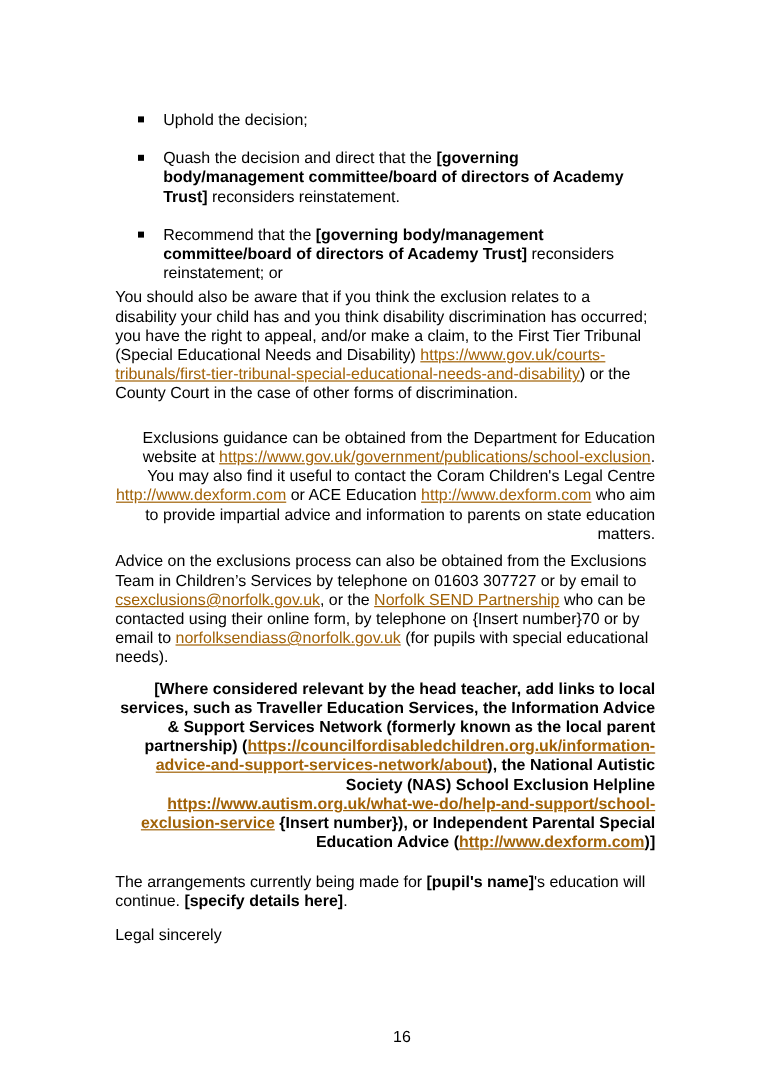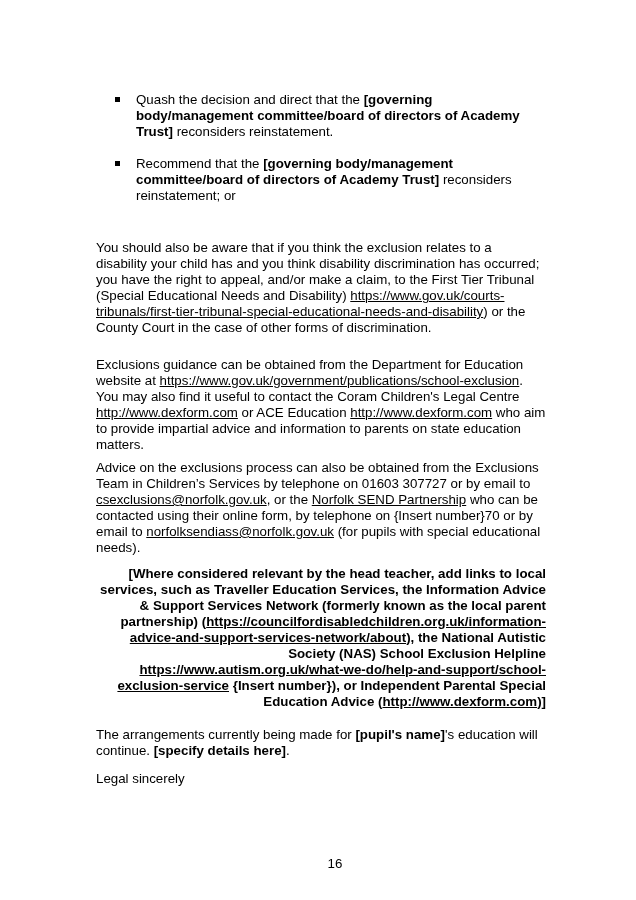--- a/index.html
+++ b/index.html
@@ -2,44 +2,48 @@
 <html><head>
 <meta charset="utf-8">
 <style>
   html, body { margin:0; padding:0; background:#ffffff; }
   body { width:636px; height:900px; position:relative; overflow:hidden;
          font-family:"Liberation Sans", sans-serif; font-size:13.3px; color:#000; line-height:16px; }
   .bullets { position:absolute; left:96px; top:92px; width:450px; }
   .bullet { position:relative; padding-left:40px; margin-bottom:16px; }
   .bullet .mark { position:absolute; left:19px; top:5px; width:5px; height:5px; background:#000; }
   .para { position:absolute; left:96px; width:450px; }
-  a, .link { color:#000000; text-decoration:underline; }
+  a, .link { color:#a16207; text-decoration:underline; }
   b { font-weight:bold; }
   .pagenum { position:absolute; left:0; width:636px; text-align:center; top:856px;padding-left:17px; }
 </style>
 </head>
 <body>
 
 <div class="bullets">
+  <div class="bullet">
+    <span class="mark"></span>
+    <span>Uphold the decision;</span>
+  </div>
   <div class="bullet">
     <span class="mark"></span>
     <span>Quash the decision and direct that the </span><b>[governing body/management committee/board of directors of Academy Trust]</b><span> reconsiders reinstatement.</span>
   </div>
   <div class="bullet">
     <span class="mark"></span>
     <span>Recommend that the </span><b>[governing body/management committee/board of directors of Academy Trust]</b><span> reconsiders reinstatement; or</span>
   </div>
 </div>
 
 <div class="para" style="top:240px;">
   <span>You should also be aware that if you think the exclusion relates to a disability your child has and you think disability discrimination has occurred; you have the right to appeal, and/or make a claim, to the First Tier Tribunal (Special Educational Needs and Disability)</span>
   <a class="link">https://www.gov.uk/courts-tribunals/first-tier-tribunal-special-educational-needs-and-disability</a><span>) or the County Court in the case of other forms of discrimination.</span>
 </div>
 
-<div class="para" style="top:357px;">
+<div class="para" style="top:357px;text-align:right;">
   <span>Exclusions guidance can be obtained from the Department for Education website at </span><a class="link">https://www.gov.uk/government/publications/school-exclusion</a><span>. You may also find it useful to contact the Coram Children's Legal Centre </span><a class="link">http://www.dexform.com</a><span> or ACE Education </span><a class="link">http://www.dexform.com</a><span> who aim to provide impartial advice and information to parents on state education matters.</span>
 </div>
 
 <div class="para" style="top:460px;">
   <span>Advice on the exclusions process can also be obtained from the Exclusions Team in Children’s Services by telephone on 01603 307727 or by email to </span><a class="link">csexclusions@norfolk.gov.uk</a><span>, or the </span><a class="link">Norfolk SEND Partnership</a><span> who can be contacted using their online form, by telephone on {Insert number}70 or by email to </span><a class="link">norfolksendiass@norfolk.gov.uk</a><span> (for pupils with special educational needs).</span>
 </div>
 
 <div class="para" style="top:566px; font-weight:bold;text-align:right;">
   <span>[Where considered relevant by the head teacher, add links to local services, such as Traveller Education Services, the Information Advice &amp; Support Services Network (formerly known as the local parent partnership) (</span><a class="link">https://councilfordisabledchildren.org.uk/information-advice-and-support-services-network/about</a><span>), the National Autistic Society (NAS) School Exclusion Helpline </span><a class="link">https://www.autism.org.uk/what-we-do/help-and-support/school-exclusion-service</a><span> {Insert number}), or Independent Parental Special Education Advice (</span><a class="link">http://www.dexform.com</a><span>)]</span>
 </div>

